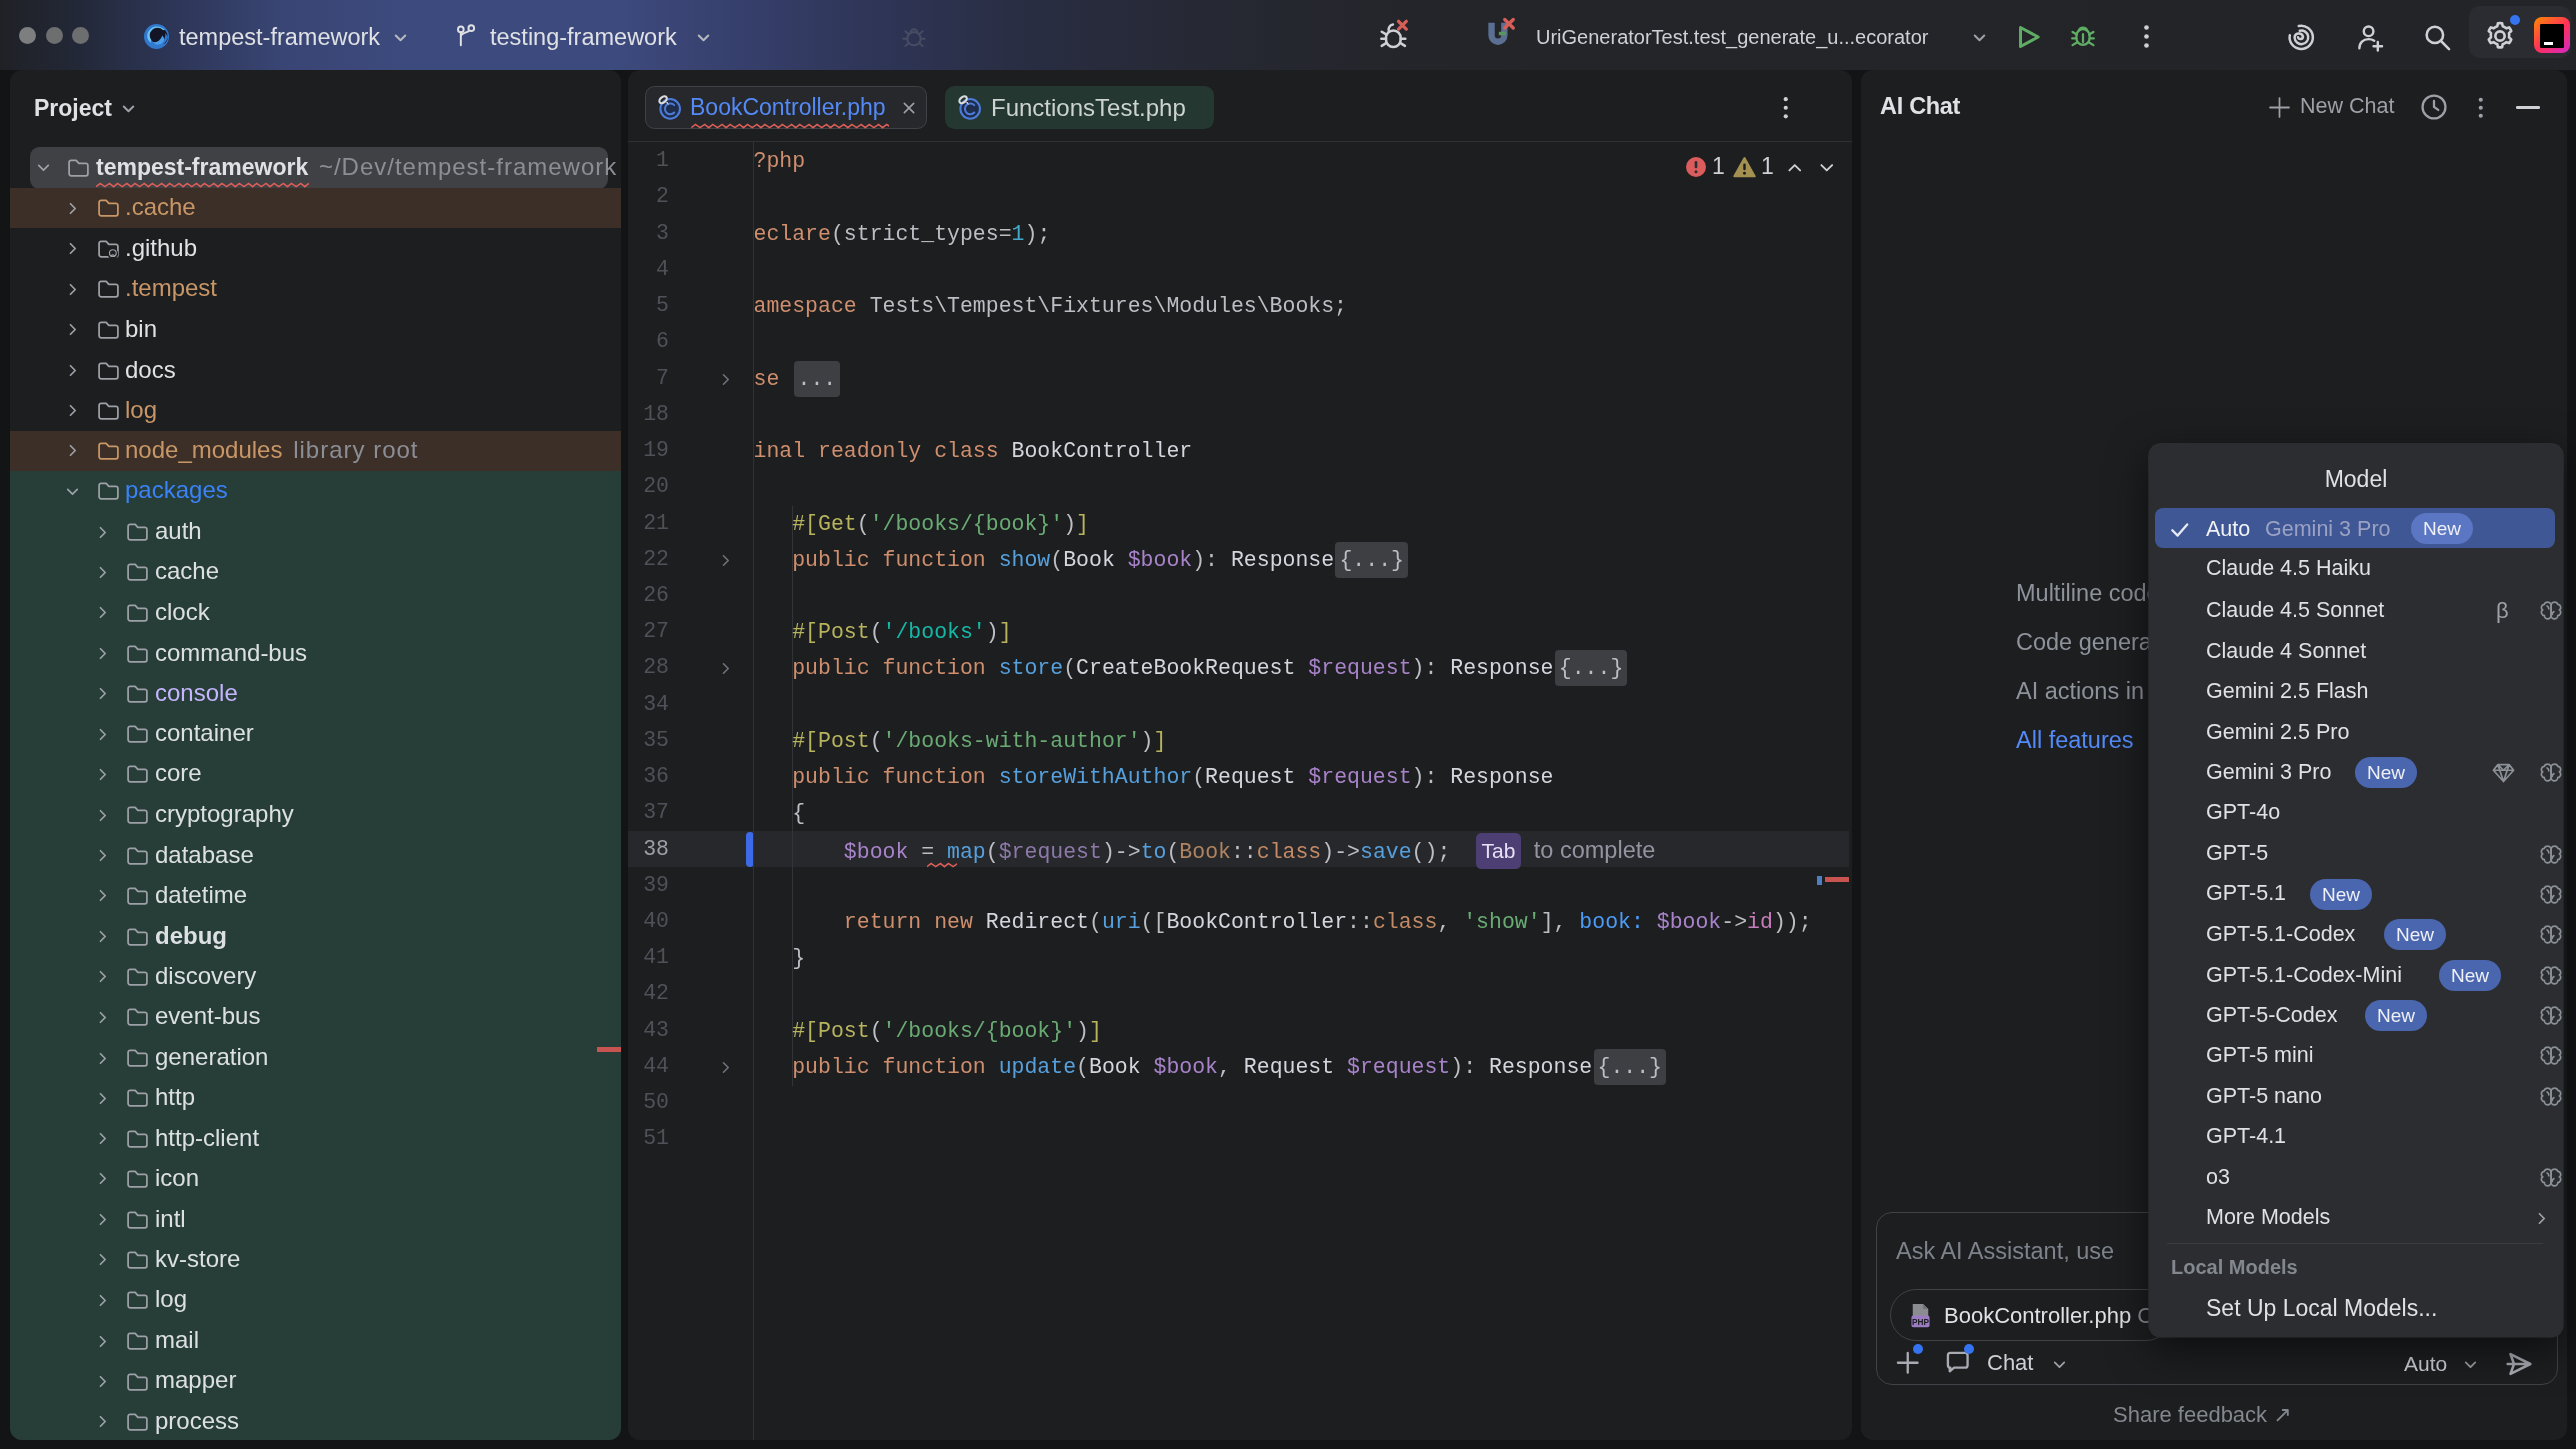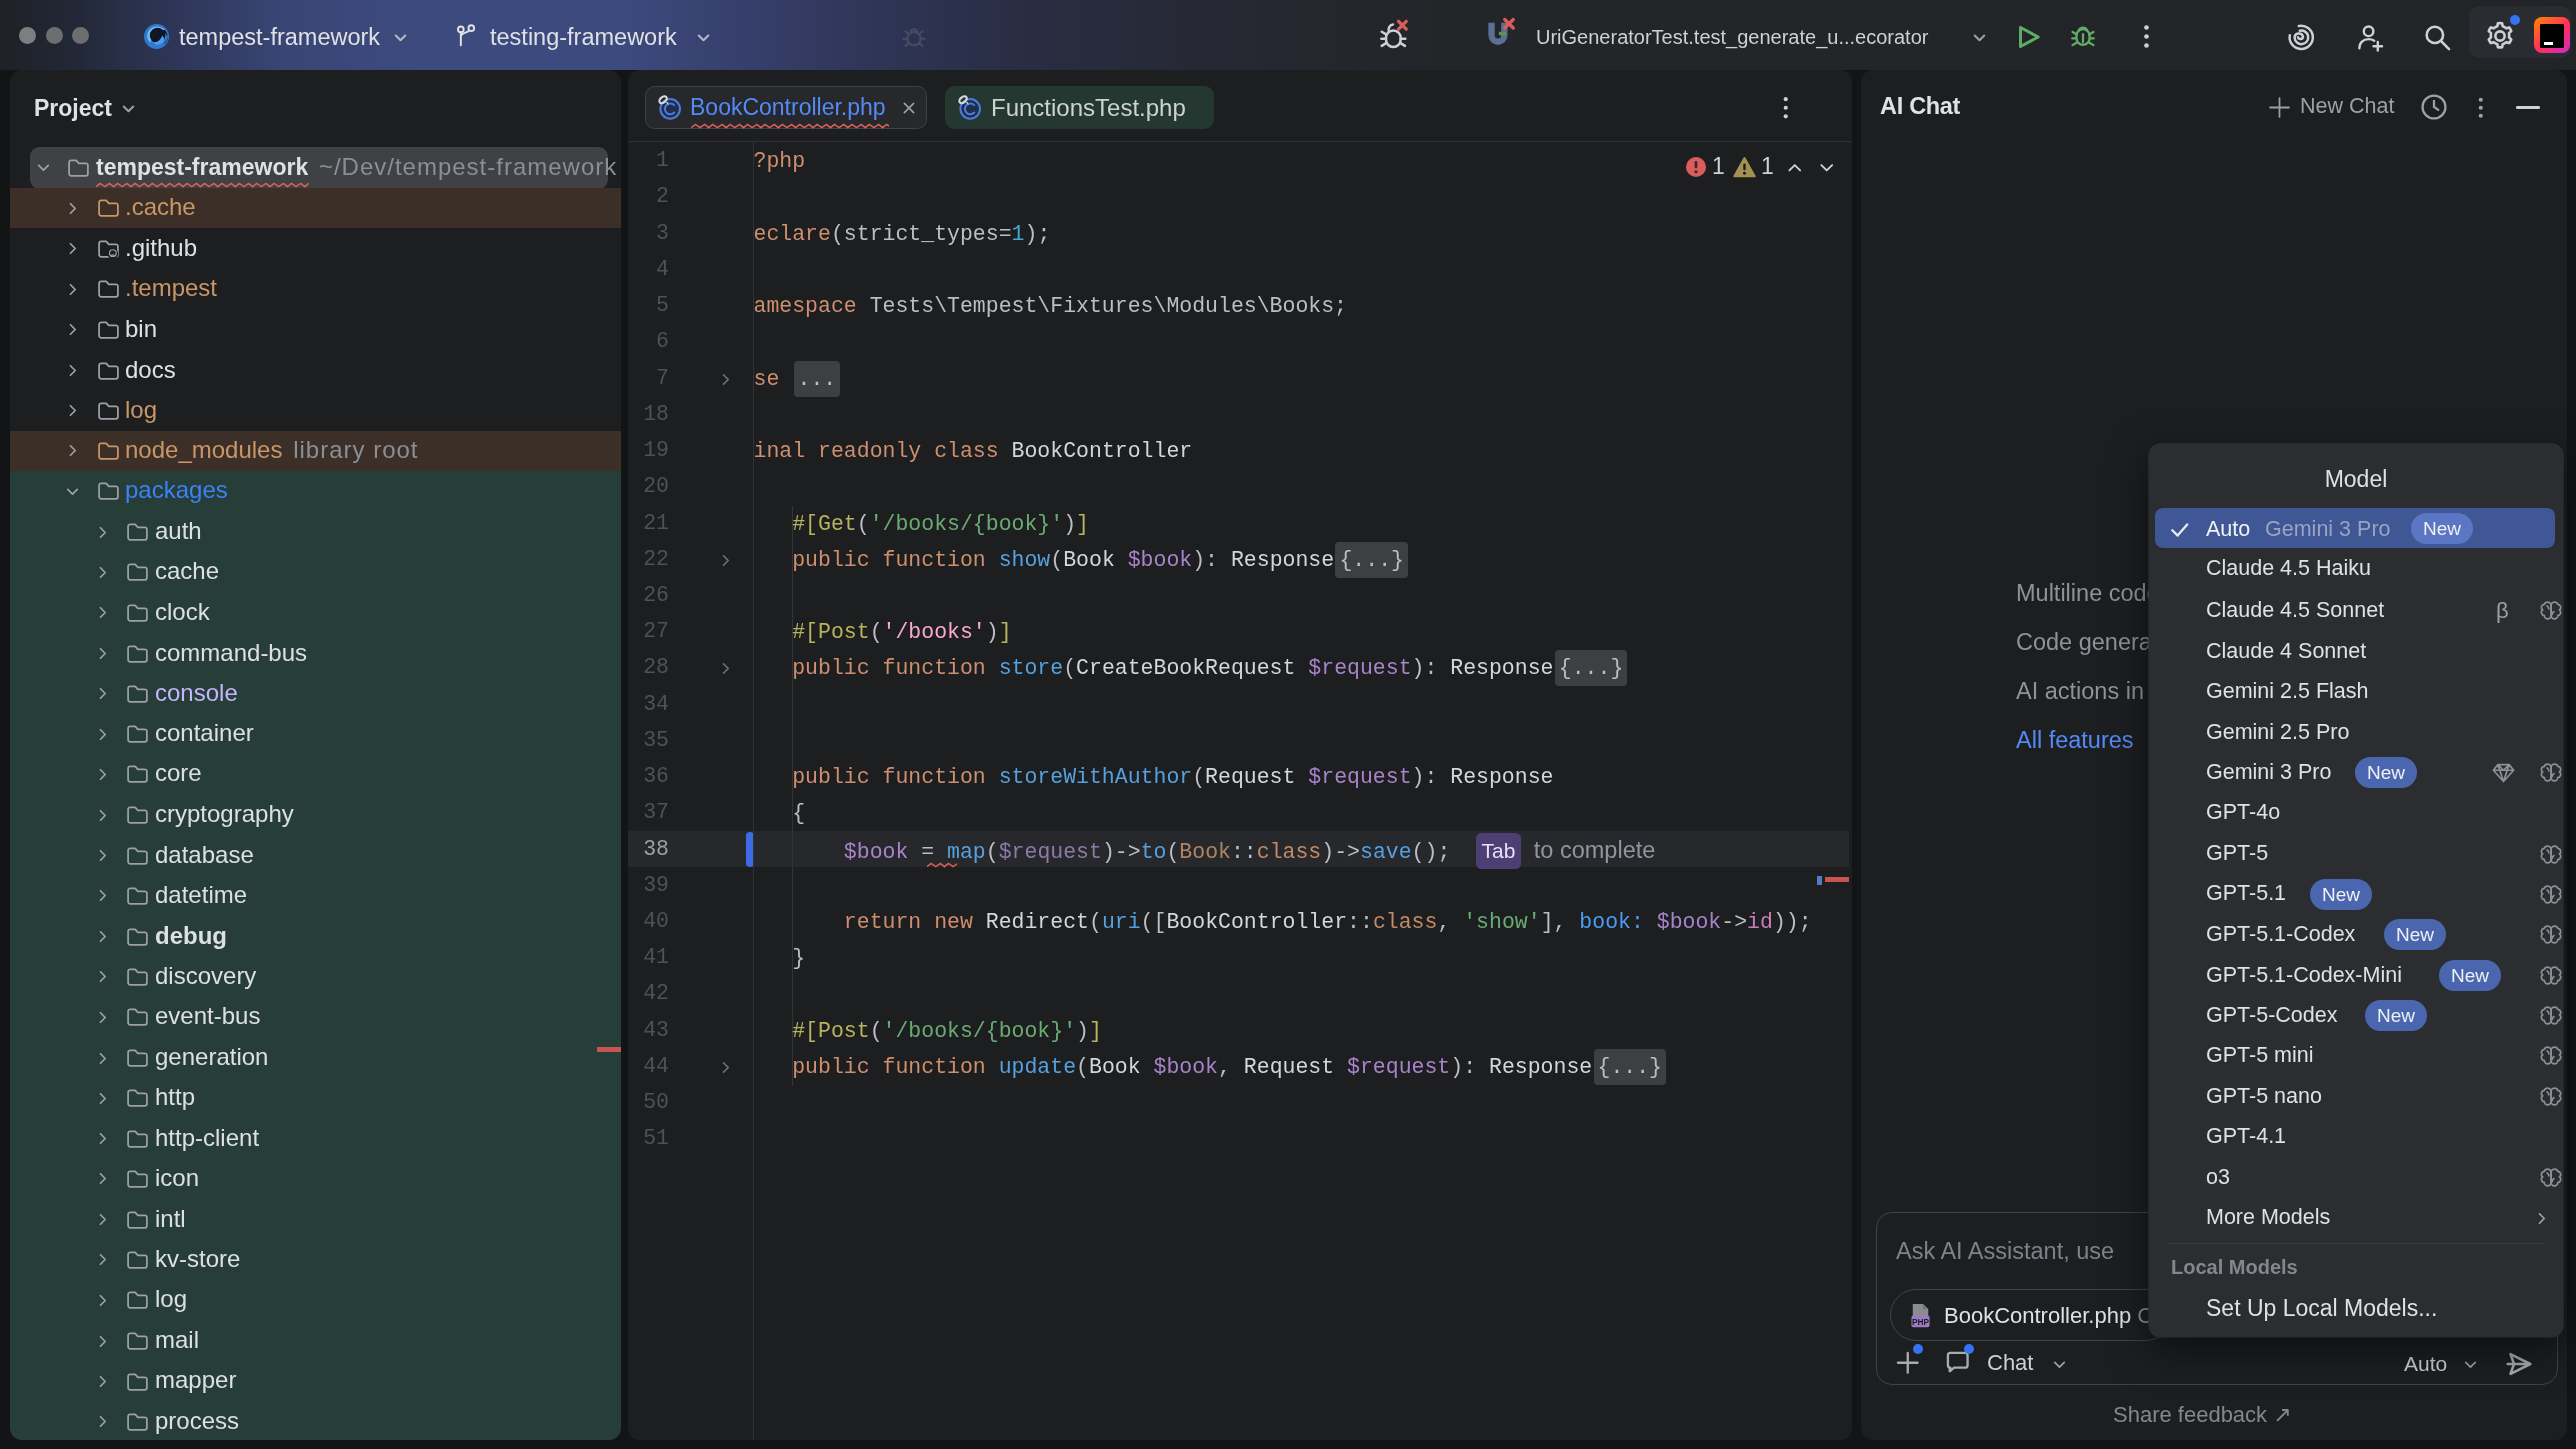--- a/index.html
+++ b/index.html
@@ -442,22 +442,23 @@
       </svg>
 <div class="abs" style="left:754px;top:142px;width:1095px;height:1301px;overflow:hidden">
 <div class="abs mono" style="left:-13.4px;top:1.3px;height:36px;line-height:36px;font-size:21.5px;color:#bcbec4"><span style="color:#cf8e6d">&lt;?php</span></div>
 <div class="abs mono" style="left:-13.4px;top:74px;height:36px;line-height:36px;font-size:21.5px;color:#bcbec4"><span style="color:#cf8e6d">declare</span>(strict_types=<span style="color:#45a8c9">1</span>);</div>
 <div class="abs mono" style="left:-13.4px;top:146px;height:36px;line-height:36px;font-size:21.5px;color:#bcbec4"><span style="color:#cf8e6d">namespace</span> Tests\Tempest\Fixtures\Modules\Books;</div>
 <div class="abs mono" style="left:-13.4px;top:219px;height:36px;line-height:36px;font-size:21.5px;color:#bcbec4"><span style="color:#cf8e6d">use</span> <span style="display:inline-block;background:#3d3f43;border-radius:4px;padding:0 4px;margin:0 1.3px;color:#bcbec4">...</span></div>
 <div class="abs mono" style="left:-13.4px;top:291px;height:36px;line-height:36px;font-size:21.5px;color:#bcbec4"><span style="color:#cf8e6d">final readonly class </span><span style="color:#d3d6dc">BookController</span></div>
 
 <div class="abs mono" style="left:-13.4px;top:364px;height:36px;line-height:36px;font-size:21.5px;color:#bcbec4">    <span style="color:#b8b45e">#[Get</span>(<span style="color:#6aab73">'/books/{book}'</span>)<span style="color:#b8b45e">]</span></div>
 <div class="abs mono" style="left:-13.4px;top:400px;height:36px;line-height:36px;font-size:21.5px;color:#bcbec4">    <span style="color:#cf8e6d">public function </span><span style="color:#56a0dd">show</span>(<span style="color:#d3d6dc">Book </span><span style="color:#a883c9">$book</span>): <span style="color:#d3d6dc">Response</span><span style="display:inline-block;background:#3d3f43;border-radius:4px;padding:0 4px;margin:0 1.3px;color:#bcbec4">{...}</span></div>
-<div class="abs mono" style="left:-13.4px;top:472px;height:36px;line-height:36px;font-size:21.5px;color:#bcbec4">    <span style="color:#b8b45e">#[Post</span>(<span style="color:#f9a8d4">'/books'</span>)<span style="color:#b8b45e">]</span></div>
+<div class="abs mono" style="left:-13.4px;top:472px;height:36px;line-height:36px;font-size:21.5px;color:#bcbec4">    <span style="color:#b8b45e">#[Post</span>(<span style="color:#14b8a6">'/books'</span>)<span style="color:#b8b45e">]</span></div>
 <div class="abs mono" style="left:-13.4px;top:508px;height:36px;line-height:36px;font-size:21.5px;color:#bcbec4">    <span style="color:#cf8e6d">public function </span><span style="color:#56a0dd">store</span>(<span style="color:#d3d6dc">CreateBookRequest </span><span style="color:#a883c9">$request</span>): <span style="color:#d3d6dc">Response</span><span style="display:inline-block;background:#3d3f43;border-radius:4px;padding:0 4px;margin:0 1.3px;color:#bcbec4">{...}</span></div>
+<div class="abs mono" style="left:-13.4px;top:581px;height:36px;line-height:36px;font-size:21.5px;color:#bcbec4">    <span style="color:#b8b45e">#[Post</span>(<span style="color:#6aab73">'/books-with-author'</span>)<span style="color:#b8b45e">]</span></div>
 <div class="abs mono" style="left:-13.4px;top:617px;height:36px;line-height:36px;font-size:21.5px;color:#bcbec4">    <span style="color:#cf8e6d">public function </span><span style="color:#56a0dd">storeWithAuthor</span>(<span style="color:#d3d6dc">Request </span><span style="color:#a883c9">$request</span>): <span style="color:#d3d6dc">Response</span></div>
 <div class="abs mono" style="left:-13.4px;top:653px;height:36px;line-height:36px;font-size:21.5px;color:#bcbec4">    {</div>
 <div class="abs mono" style="left:-13.4px;top:690px;height:36px;line-height:36px;font-size:21.5px;color:#bcbec4">        <span style="color:#a883c9">$book</span> = <span style="color:#56a0dd">map</span>(<span style="color:#8d79a8">$request</span>)-&gt;<span style="color:#56a0dd">to</span>(<span style="color:#b08460">Book</span>::<span style="color:#c48a66">class</span>)-&gt;<span style="color:#56a0dd">save</span>();  <span style="display:inline-block;background:#4d3f73;border-radius:5.4px;padding:0 5.4px;color:#e6e2f5;font-family:'Liberation Sans',sans-serif;font-size:21px">Tab</span><span style="font-family:'Liberation Sans',sans-serif;color:#9295a0;font-size:23.5px">  to complete</span></div>
 <div class="abs mono" style="left:-13.4px;top:762px;height:36px;line-height:36px;font-size:21.5px;color:#bcbec4">        <span style="color:#cf8e6d">return new </span><span style="color:#d3d6dc">Redirect</span>(<span style="color:#56a0dd">uri</span>([<span style="color:#d3d6dc">BookController</span>::<span style="color:#c48a66">class</span>, <span style="color:#6aab73">'show'</span>], <span style="color:#4d9bf5">book:</span> <span style="color:#a883c9">$book</span>-&gt;<span style="color:#c77dbb">id</span>));</div>
 <div class="abs mono" style="left:-13.4px;top:798px;height:36px;line-height:36px;font-size:21.5px;color:#bcbec4">    }</div>
 <div class="abs mono" style="left:-13.4px;top:871px;height:36px;line-height:36px;font-size:21.5px;color:#bcbec4">    <span style="color:#b8b45e">#[Post</span>(<span style="color:#6aab73">'/books/{book}'</span>)<span style="color:#b8b45e">]</span></div>
 <div class="abs mono" style="left:-13.4px;top:907px;height:36px;line-height:36px;font-size:21.5px;color:#bcbec4">    <span style="color:#cf8e6d">public function </span><span style="color:#56a0dd">update</span>(<span style="color:#d3d6dc">Book </span><span style="color:#a883c9">$book</span>, <span style="color:#d3d6dc">Request </span><span style="color:#a883c9">$request</span>): <span style="color:#d3d6dc">Response</span><span style="display:inline-block;background:#3d3f43;border-radius:4px;padding:0 4px;margin:0 1.3px;color:#bcbec4">{...}</span></div>
 
 <svg class="abs" style="left:173px;top:720px" width="29.5" height="6.7" viewBox="0 0 44 10">
           <path d="M0 7 L6 2 L13 7 L20 2 L26 7 L32 2 L39 7 L46 2" stroke="#dd5f58" stroke-width="2.2" fill="none"></path>

